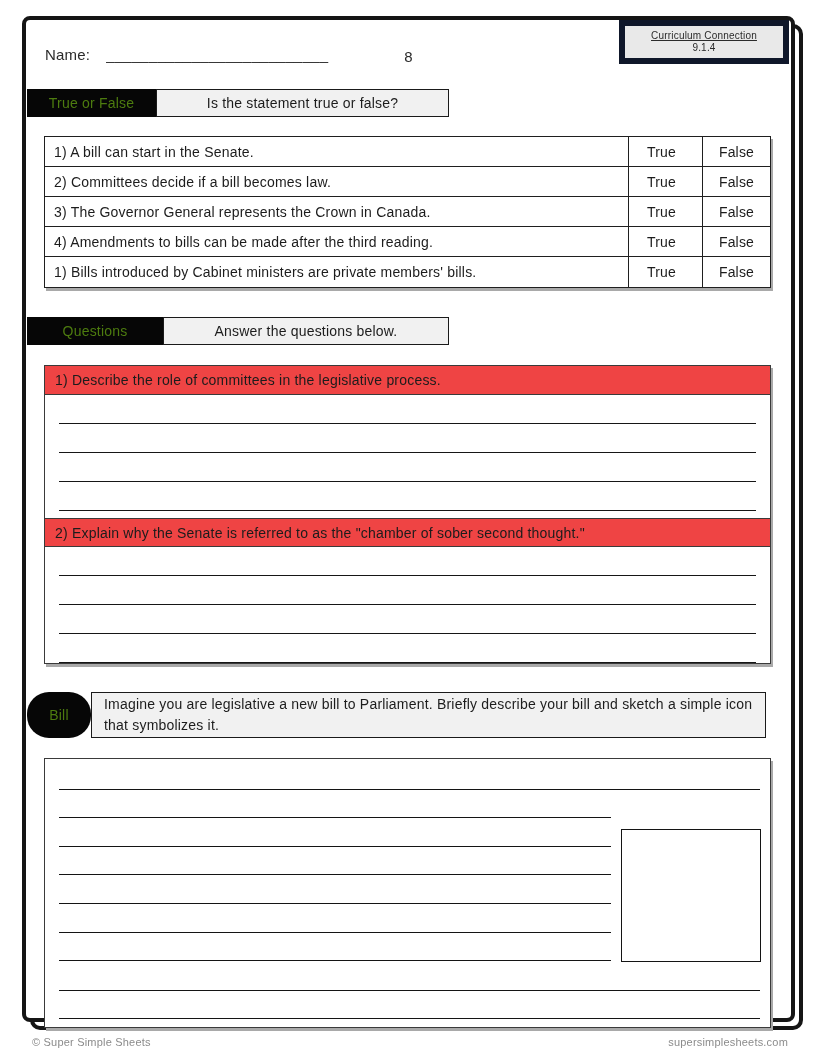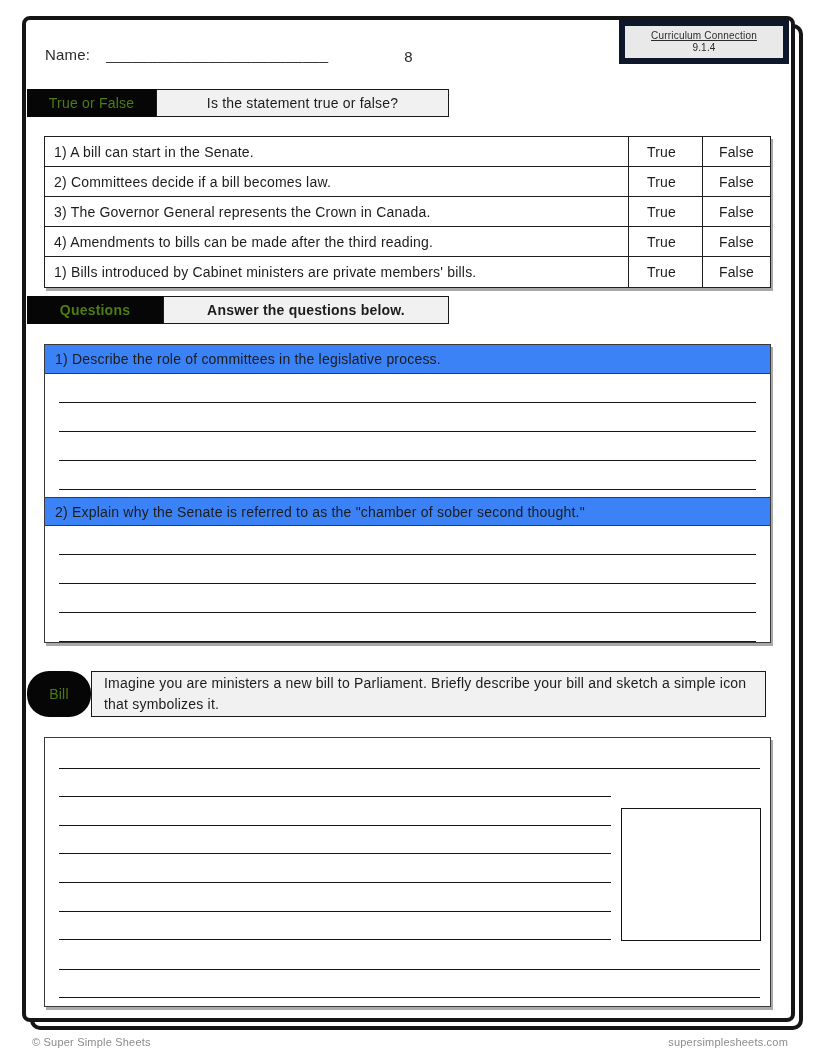--- a/index.html
+++ b/index.html
@@ -46,21 +46,21 @@
     display: flex; align-items: center; justify-content: center;
     flex: none;
   }
   .sec-instr {
     background: #f1f1f1; border: 1px solid #1a1a1a; font-size: 14px;
     display: flex; align-items: center; justify-content: center;
     flex: none;
   }
   .head-tf  .sec-label { width: 129px; height: 28px; }
   .head-tf  .sec-instr { width: 293px; }
-  .head-q   { margin-top: 8px; font-weight: bold; }
+  .head-q   { margin-top: 29px; }
   .head-q   .sec-label { width: 136px; height: 28px; }
   .head-q   .sec-instr { width: 286px; }
   .head-bill{ margin-top: 28px; }
   .head-bill .sec-label { width: 64px; height: 46px; border-radius: 22px; }
   .head-bill .sec-instr { width: 675px; justify-content: flex-start; text-align: left; padding: 0 12px; line-height: 1.5; }
 
   
   .tf-table {
     margin: 19px 20px 0 18px;
     border: 1.5px solid #1f1f1f;
@@ -79,21 +79,21 @@
   .tf-cell.false { width: 68px; margin-left: 8px; }
 
   
   .q-box {
     margin: 20px 20px 0 18px;
     border: 1.2px solid #3a3a3a;
     box-shadow: 2px 3px 0 #a9a9a9;
     background: #fff;
   }
   .q-bar {
-    background: #3b82f6; border-bottom: 1px solid #3a3a3a;
+    background: #ef4444; border-bottom: 1px solid #3a3a3a;
     height: 29px; display: flex; align-items: center;
     padding-left: 10px; font-size: 14px;
   }
   .q-bar.second { border-top: 1px solid #3a3a3a; margin-top: 7px; }
   .q-lines { padding: 0 14px; }
   .wline { height: 29px; border-bottom: 1.5px solid #161616; }
 
   
   .bill-box {
     margin: 20px 20px 0 18px;
@@ -189,21 +189,21 @@
       <div class="q-lines">
         <div class="wline"></div>
         <div class="wline"></div>
         <div class="wline"></div>
         <div class="wline"></div>
       </div>
     </div>
 
     <div class="section-head head-bill">
       <div class="sec-label">Bill</div>
-      <div class="sec-instr">Imagine you are ministers a new bill to Parliament. Briefly describe your bill and sketch a simple icon that symbolizes it.</div>
+      <div class="sec-instr">Imagine you are legislative a new bill to Parliament. Briefly describe your bill and sketch a simple icon that symbolizes it.</div>
     </div>
 
     <div class="bill-box">
       <div class="bline full b1"></div>
       <div class="bline short b2"></div>
       <div class="bline short b3"></div>
       <div class="bline short b4"></div>
       <div class="bline short b5"></div>
       <div class="bline short b6"></div>
       <div class="bline short b7"></div>

